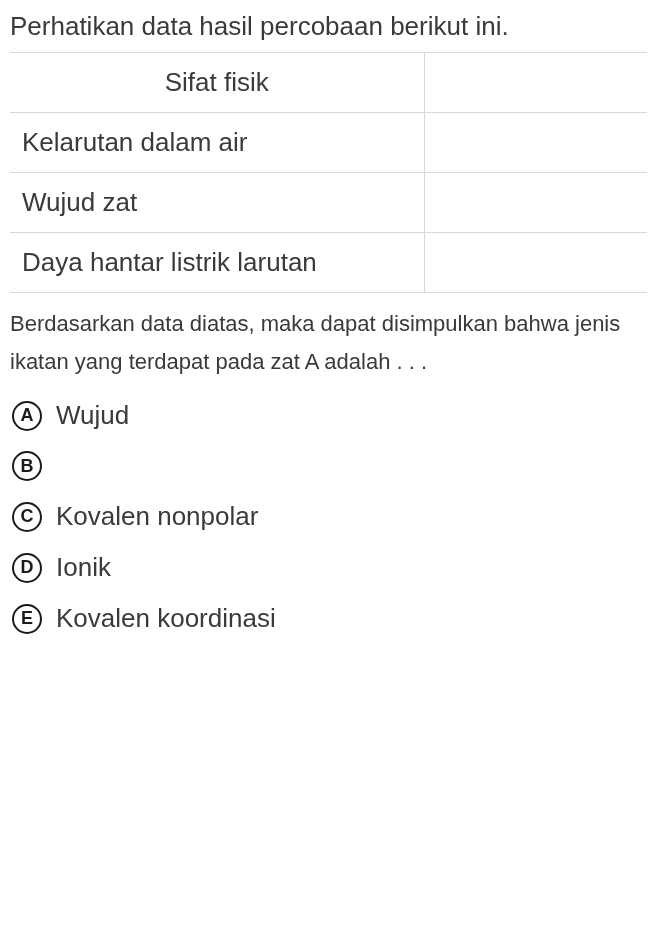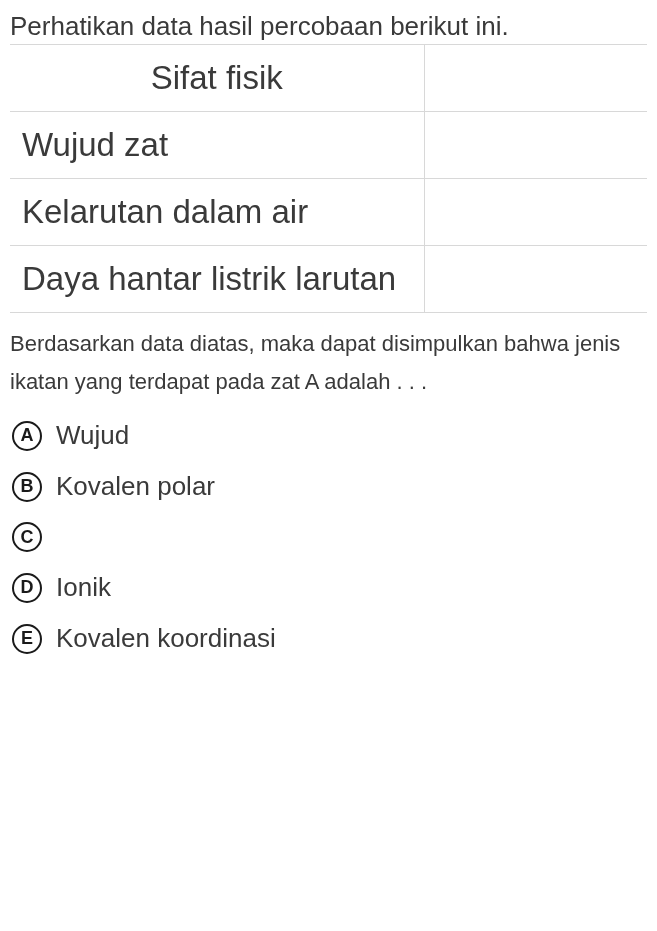--- a/index.html
+++ b/index.html
@@ -12,33 +12,33 @@
       background: #ffffff;
       width: 657px;
       color: #3a3a3a;
     }
     .container {
       padding: 8px 10px;
     }
     .intro-text {
       font-size: 26px;
       color: #3a3a3a;
-      margin-bottom: 0;
+      margin-bottom: 8px;
       line-height: 1.4;
     }
     .data-table {
       width: 100%;
       border-collapse: collapse;
       margin-bottom: 12px;
     }
     .data-table td {
       border: 1px solid #d8d8d8;
       border-left: none;
       padding: 14px 12px;
-      font-size: 33px;
+      font-size: 26px;
       color: #3a3a3a;
     }
     .data-table tr:first-child td {
       border-top: 1px solid #d8d8d8;
     }
     .data-table td:first-child {
       width: 65%;
       border-left: none;
     }
     .data-table td:last-child {
@@ -102,47 +102,47 @@
 <div class="container">
   <div class="intro-text">Perhatikan data hasil percobaan berikut ini.</div>
 
   <table class="data-table">
     <tbody>
         <tr>
       <td class="cell-center">Sifat fisik</td>
       <td></td>
     </tr>
     <tr>
-      <td class="cell-mid">Wujud zat</td>
+      <td class="cell-left2">Kelarutan dalam air</td>
       <td></td>
     </tr>
     <tr>
-      <td class="cell-left2">Kelarutan dalam air</td>
+      <td class="cell-mid">Wujud zat</td>
       <td></td>
     </tr>
     <tr>
       <td class="cell-left1">Daya hantar listrik larutan</td>
       <td></td>
     </tr>
   </tbody>
     </table>
 
   <div class="question-text">Berdasarkan data diatas, maka dapat disimpulkan bahwa jenis ikatan yang terdapat pada zat A adalah . . .</div>
 
   <div class="options">
     <div class="option">
       <div class="option-letter">A</div>
       <div class="option-text">Wujud</div>
     </div>
     <div class="option">
       <div class="option-letter">B</div>
-      <div class="option-text">Kovalen polar</div>
     </div>
     <div class="option">
       <div class="option-letter">C</div>
+      <div class="option-text">Kovalen nonpolar</div>
     </div>
     <div class="option">
       <div class="option-letter">D</div>
       <div class="option-text">Ionik</div>
     </div>
     <div class="option">
       <div class="option-letter">E</div>
       <div class="option-text">Kovalen koordinasi</div>
     </div>
   </div>

